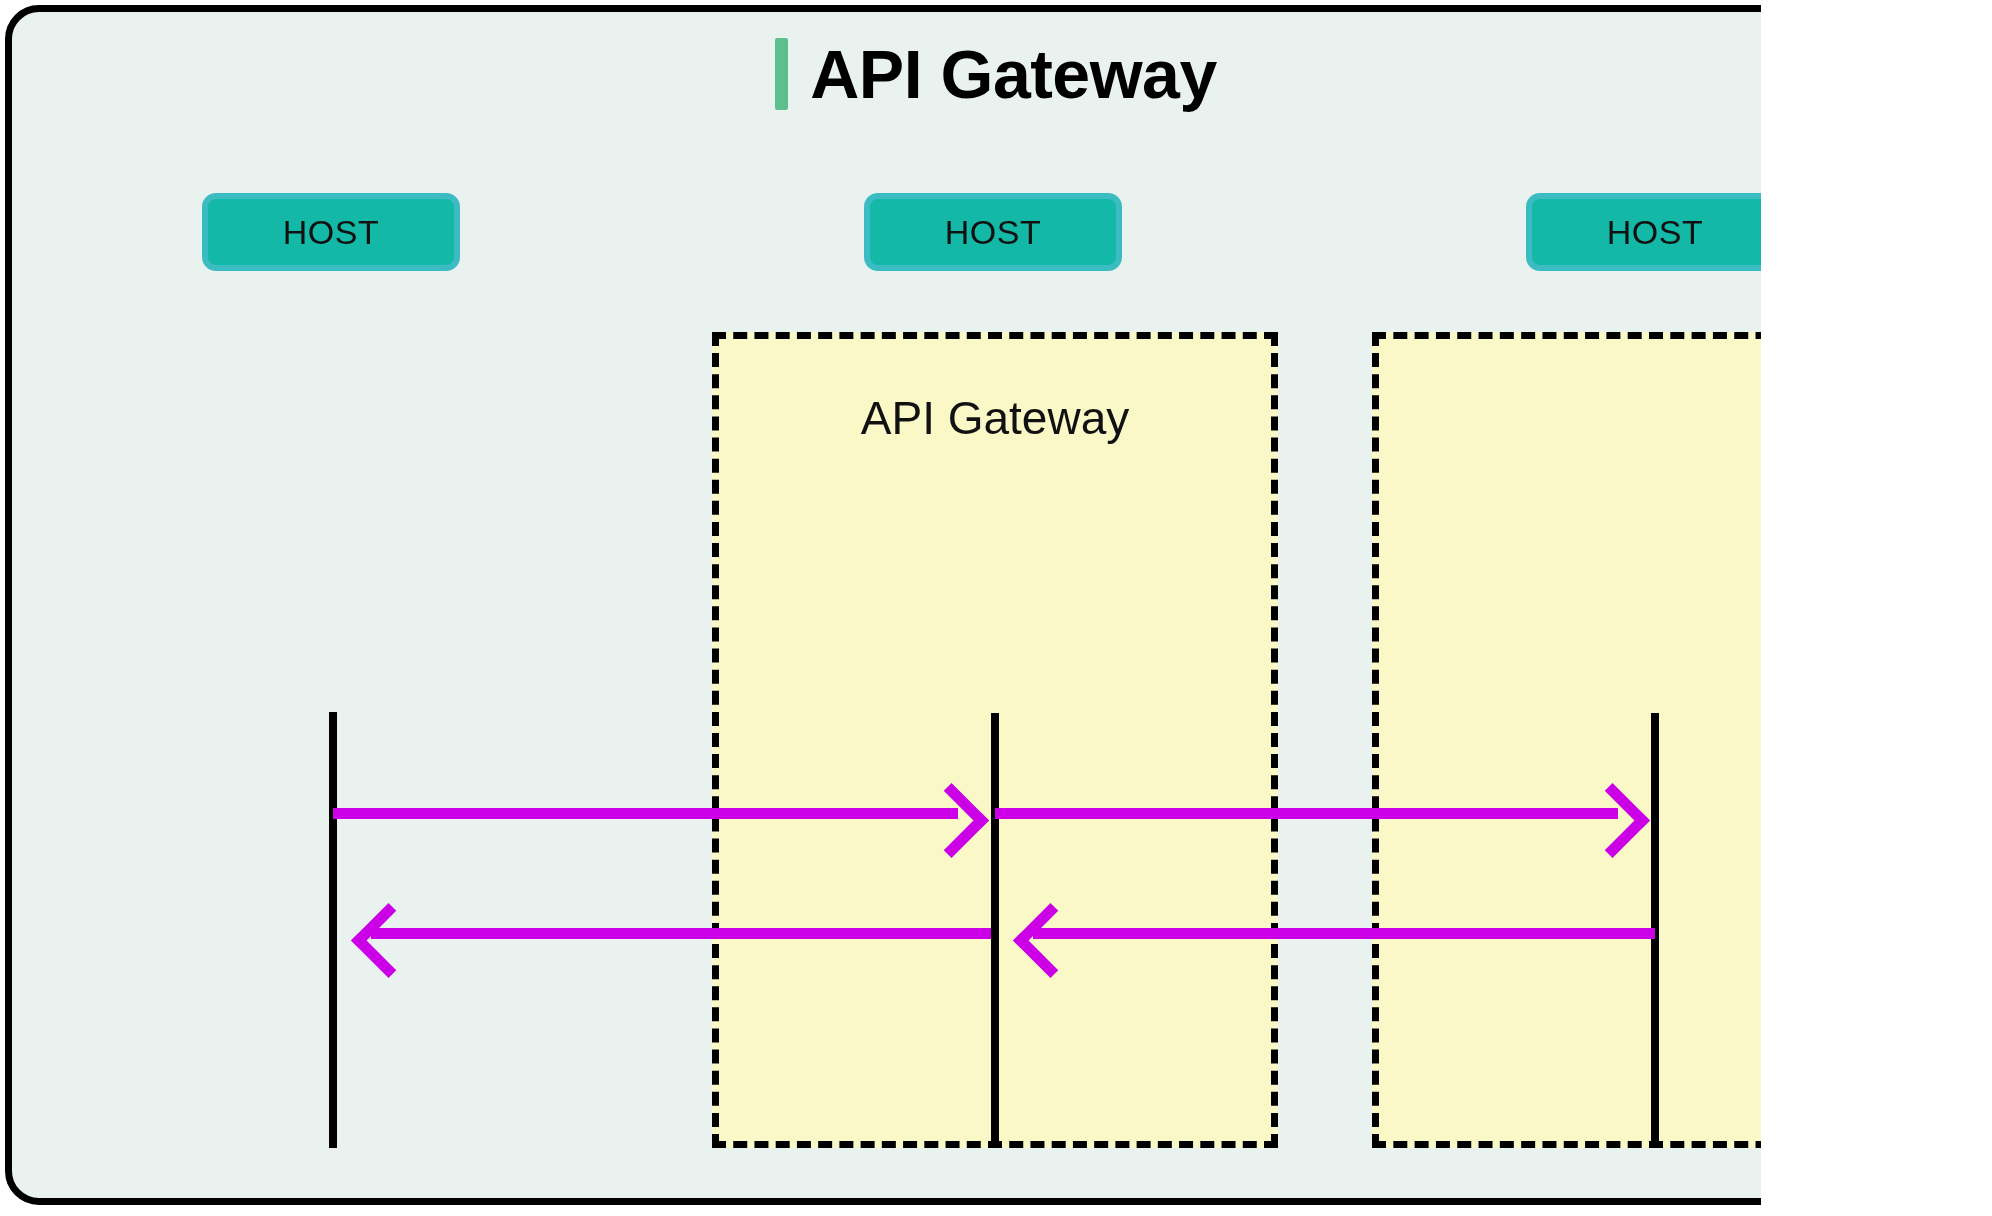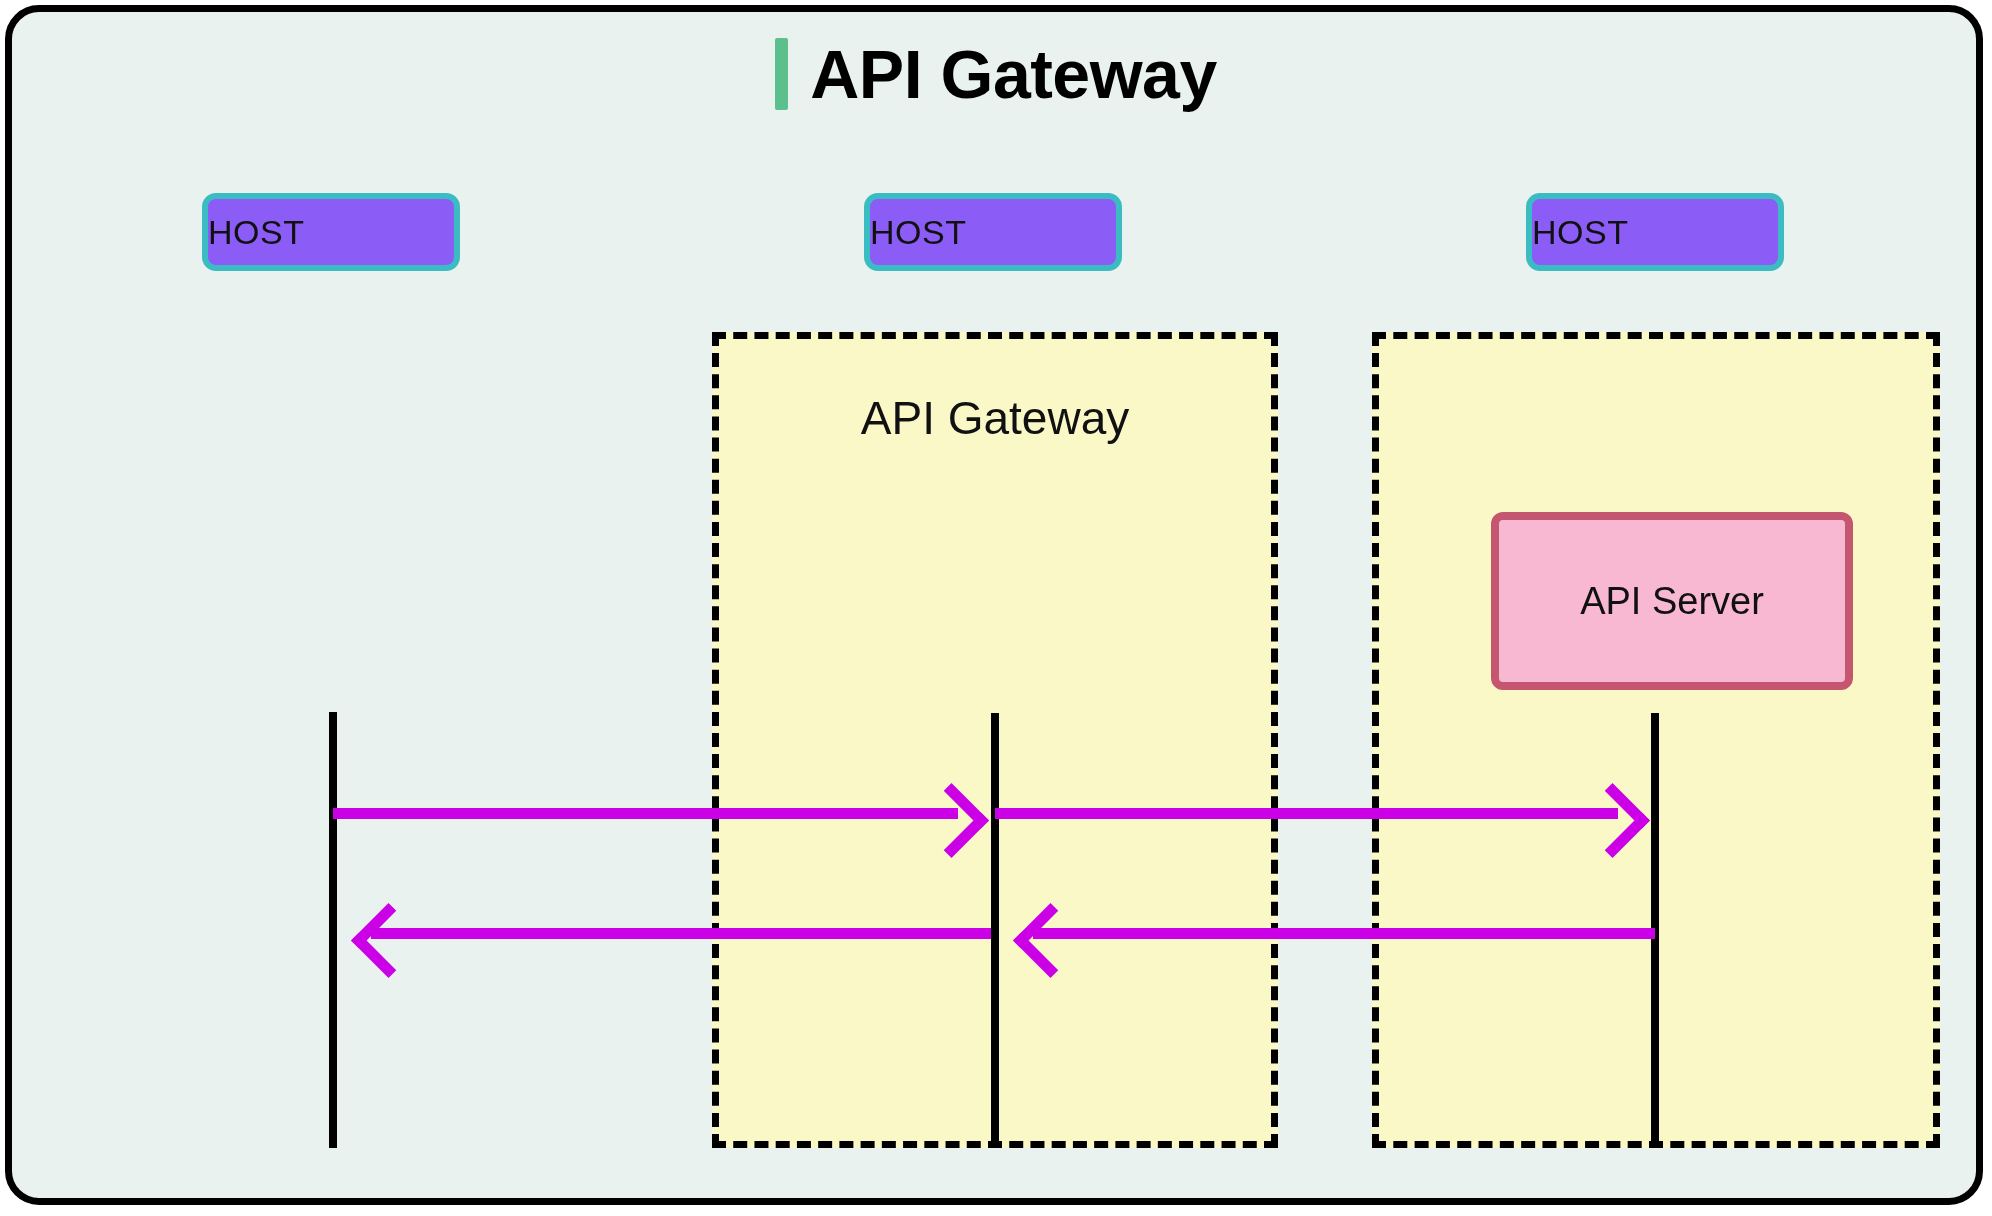--- a/index.html
+++ b/index.html
@@ -1,20 +1,20 @@
 <!DOCTYPE html>
 <html><head>
 <meta charset="utf-8">
 <style>
   html,body{margin:0;padding:0;background:#ffffff;}
   body{font-family:"Liberation Sans","DejaVu Sans",sans-serif;}
 
   #stage{
     position:relative;
-    width:1992px;
+    width:1761px;
     height:1216px;
     overflow:hidden;
     background:#ffffff;
   }
 
   
   .outer-frame{
     position:absolute;
     left:5px; top:5px;
     width:1978px; height:1200px;
@@ -48,25 +48,26 @@
     letter-spacing:-0.5px;
     line-height:1;
     white-space:nowrap;
   }
 
   
   .host-badge{
     position:absolute;
     box-sizing:border-box;
     height:78px;
-    background:#8b5cf6;
+    background:#14b8a6;
     border:6px solid #3bbcc2;
     border-radius:14px;
     display:flex;
     align-items:center;
+    justify-content:center;
     font-size:34px;
     color:#111111;
     letter-spacing:0.5px;
   }
   .host-badge.h1{ left:202px;  top:193px; width:258px; }
   .host-badge.h2{ left:864px;  top:193px; width:258px; }
   .host-badge.h3{ left:1526px; top:193px; width:258px; }
 
   
   .host-box{
@@ -187,23 +188,20 @@
 
 
   <div class="host-box b2">
     <div class="box-label">API Gateway</div>
   </div>
 
   <div class="host-box b3">
     <div class="box-label"></div>
   </div>
 
-  <div class="api-server-node">
-    <span>API Server</span>
-  </div>
 
   <div class="lifeline l1"></div>
   <div class="lifeline l2"></div>
   <div class="lifeline l3"></div>
 
   <div class="msg-shaft m-req1-shaft"></div>
   <div class="msg-head right m-req1-head"></div>
 
   <div class="msg-shaft m-req2-shaft"></div>
   <div class="msg-head right m-req2-head"></div>

